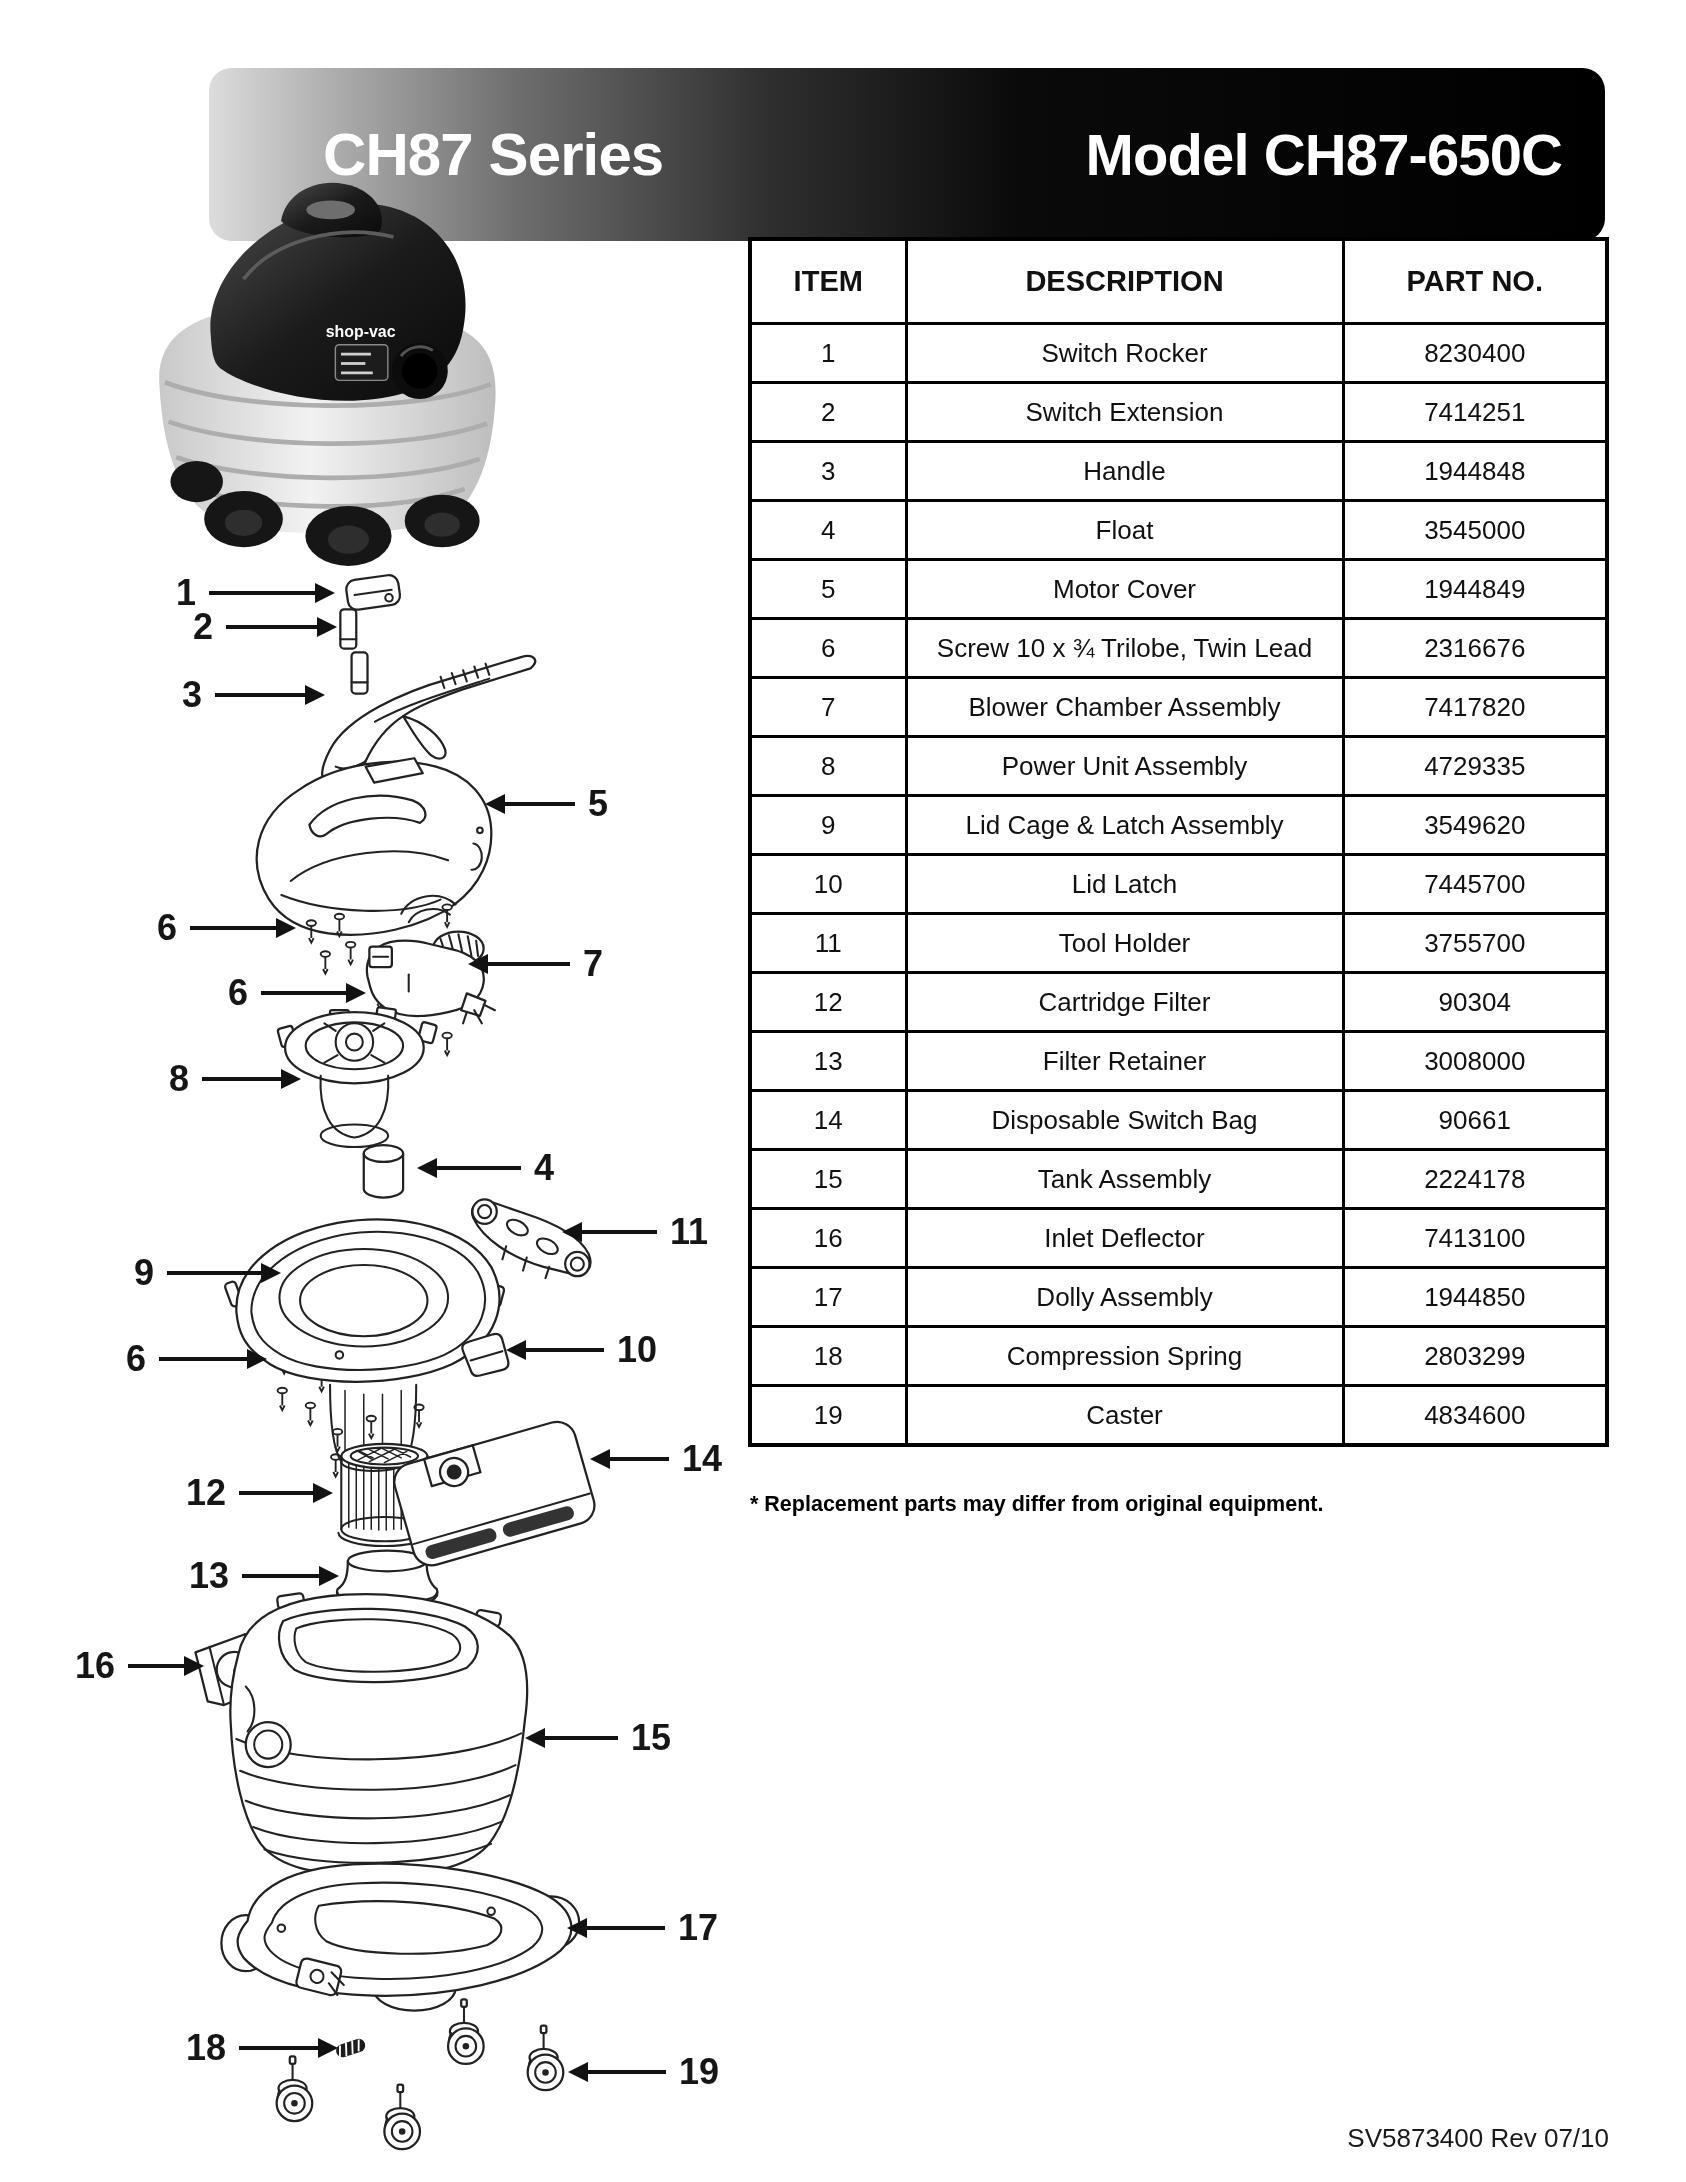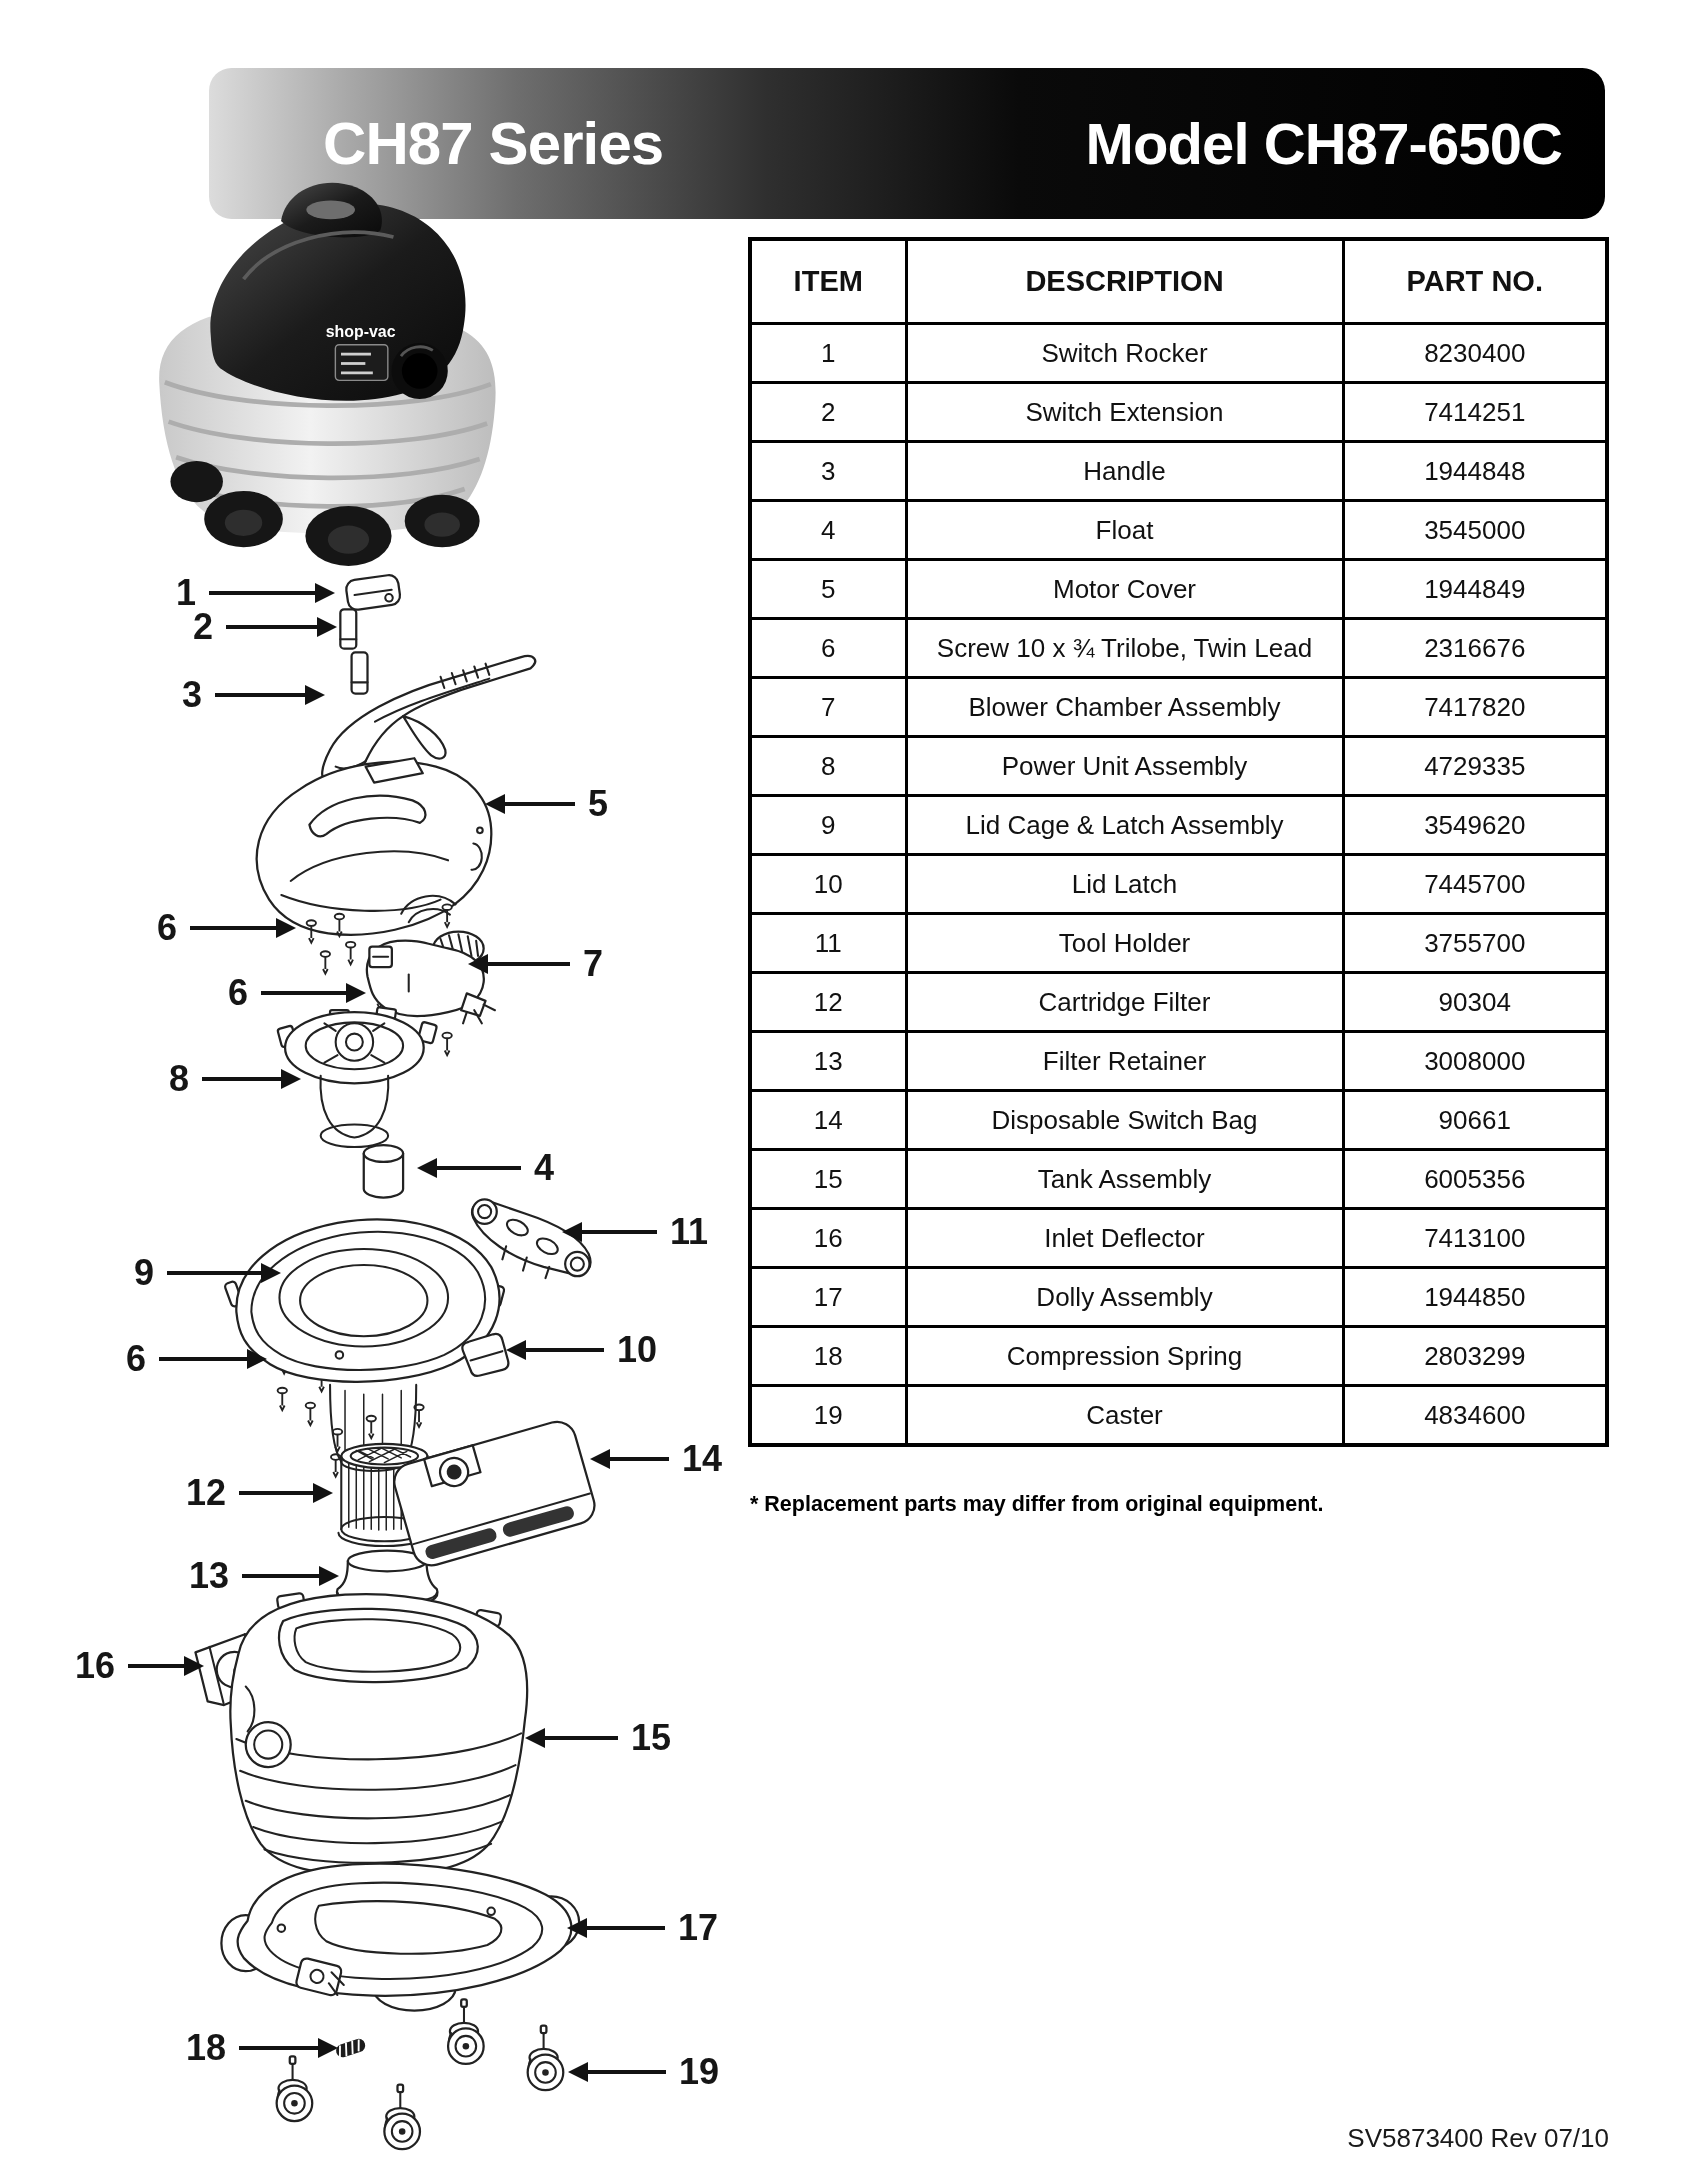--- a/index.html
+++ b/index.html
@@ -2,21 +2,21 @@
 <html style="font-size:15px"><head>
 <meta charset="utf-8">
 <style>
   html,body{margin:0;padding:0;}
   body{
     width:1686px;height:2182px;position:relative;background:#ffffff;
     font-family:"Liberation Sans", sans-serif;color:#111;overflow:hidden;
   }
   
   .banner{
-    position:absolute;left:209px;top:68px;width:1396px;height:151px;
+    position:absolute;left:209px;top:68px;width:1396px;height:173px;
     border-radius:22.5px;
     background:linear-gradient(90deg,#dcdcdc 0%,#a8a8a8 10%,#6e6e6e 22%,#2f2f2f 40%,#0a0a0a 58%,#000 100%);
     display:flex;align-items:center;justify-content:space-between;
     padding:0 43px 0 114px;box-sizing:border-box;
   }
   .banner .series{font-size:60px;font-weight:bold;color:#fff;letter-spacing:-0.9px;}
   .banner .model{font-size:58px;font-weight:bold;color:#fff;letter-spacing:-0.9px;}
   
   table.parts{
     position:absolute;left:748px;top:237px;width:857px;
@@ -528,21 +528,21 @@
         <td>3008000</td>
       </tr>
       <tr>
         <td>14</td>
         <td>Disposable Switch Bag</td>
         <td>90661</td>
       </tr>
       <tr>
         <td>15</td>
         <td>Tank Assembly</td>
-        <td>6005356</td>
+        <td>2224178</td>
       </tr>
       <tr>
         <td>16</td>
         <td>Inlet Deflector</td>
         <td>7413100</td>
       </tr>
       <tr>
         <td>17</td>
         <td>Dolly Assembly</td>
         <td>1944850</td>

